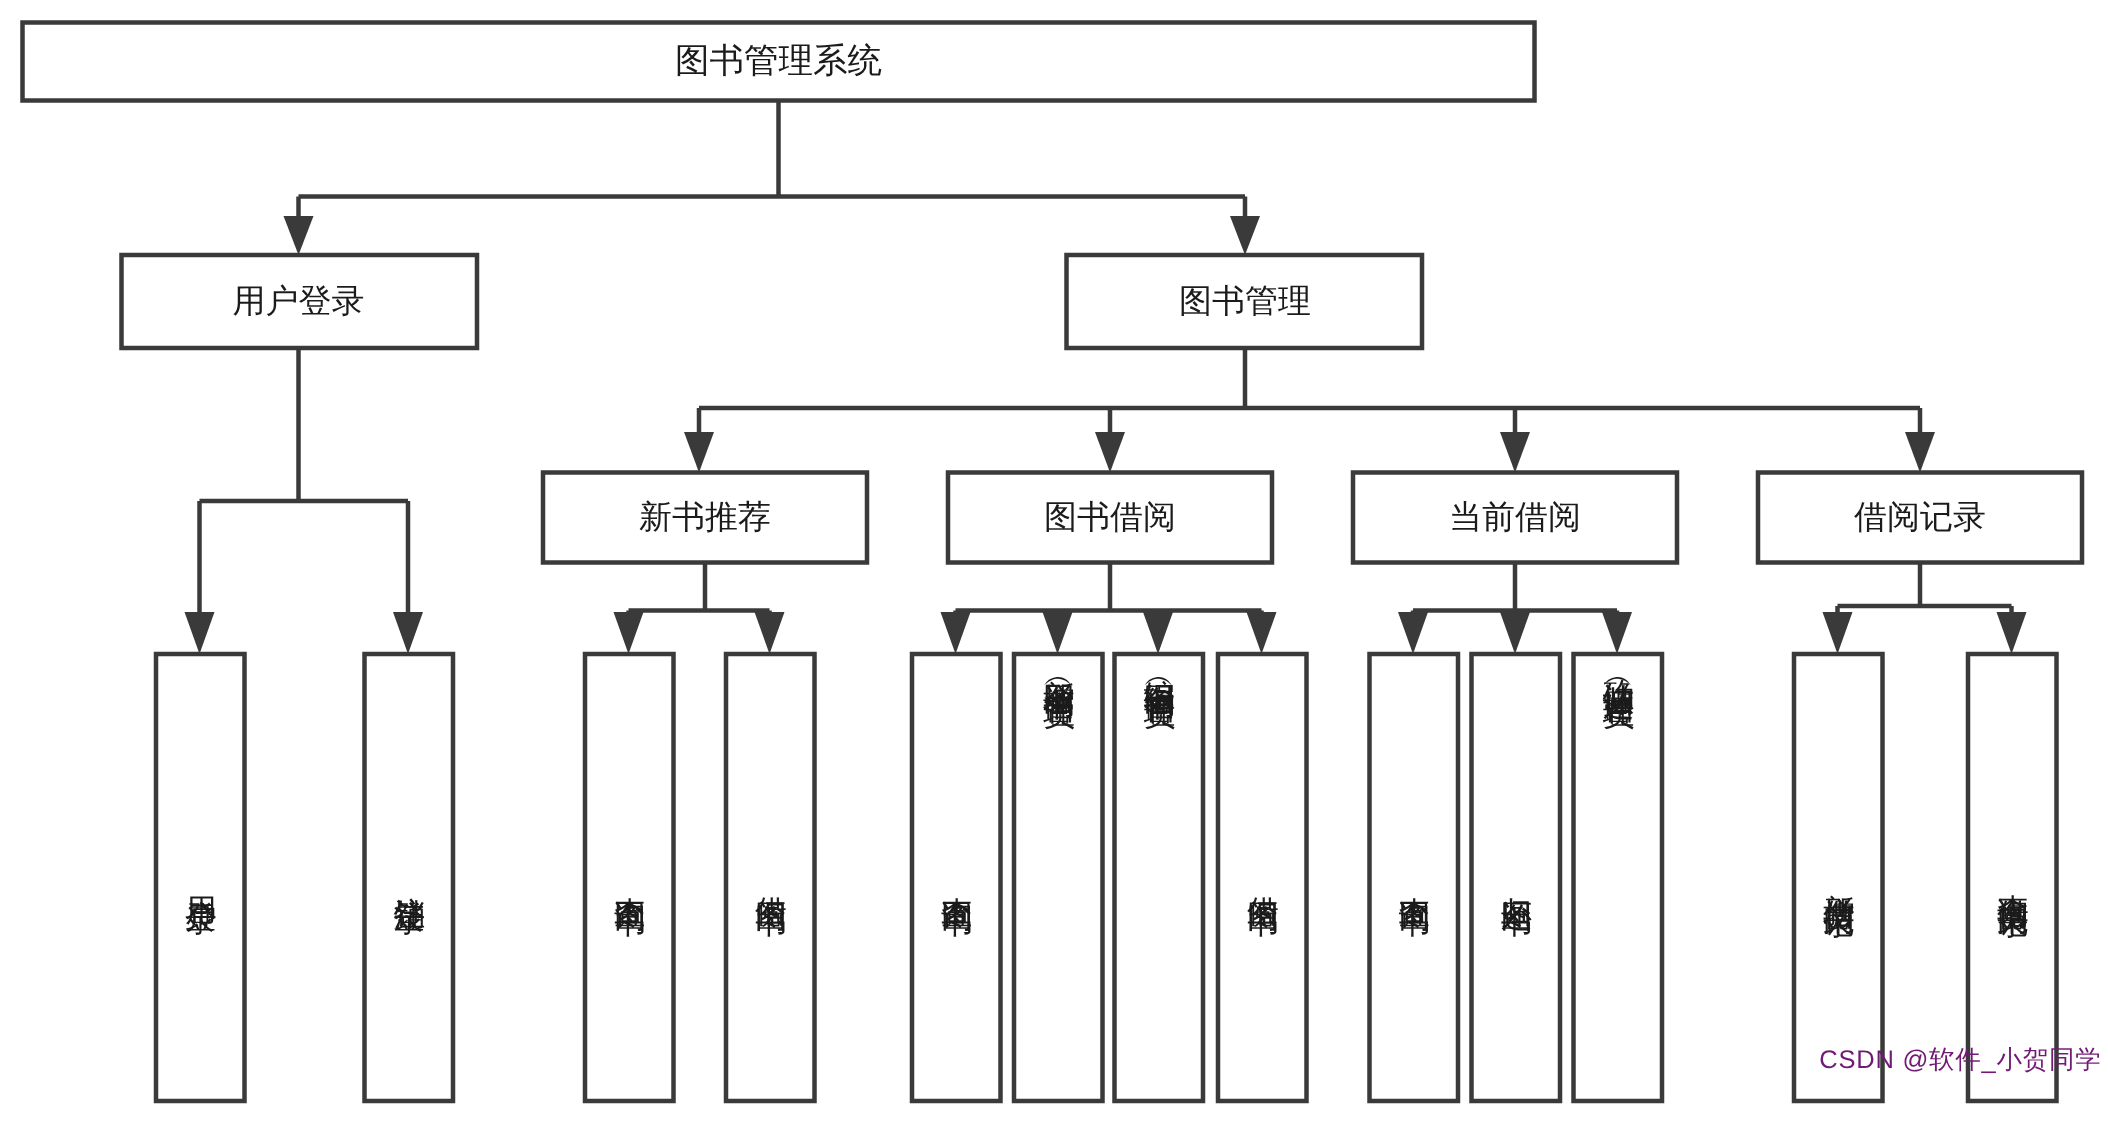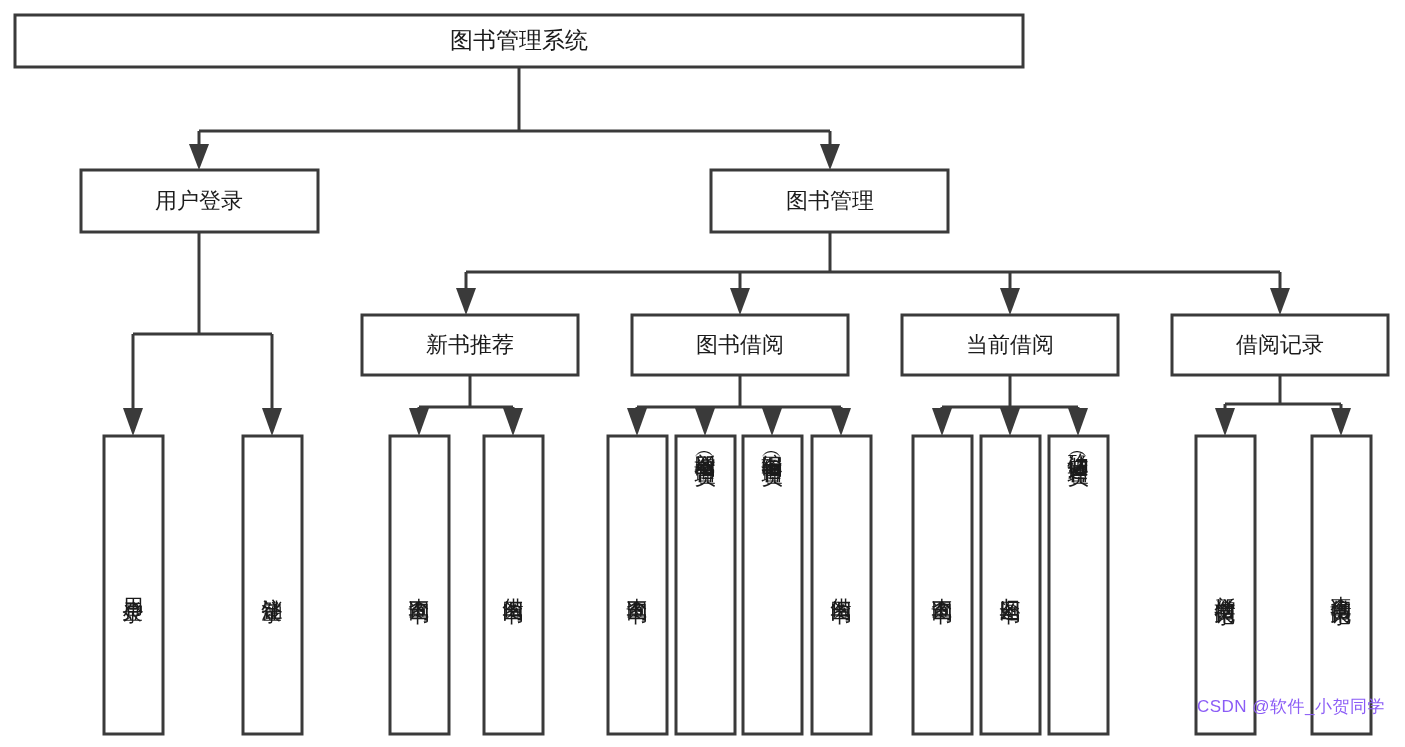--- a/index.html
+++ b/index.html
@@ -67,25 +67,25 @@
     text-orientation: upright;
     font-family: "Liberation Sans", "DejaVu Sans", sans-serif;
     font-size: 21px;
     line-height: 1;
     letter-spacing: 2px;
     color: #1b1b1b;
     white-space: nowrap;
   }
   .watermark {
     position: absolute;
-    right: 20px;
+    right: 4px;
     bottom: 4px;
     font-family: "Liberation Sans", "DejaVu Sans", sans-serif;
     font-size: 17px;
-    color: #8b5cf6;
+    color: #701a75;
     letter-spacing: 0.5px;
     white-space: nowrap;
   }
 </style>
 </head>
 <body>
 
 <div id="diagram-root">
 
   <svg class="diagram-canvas" viewBox="0 0 1405 747">

